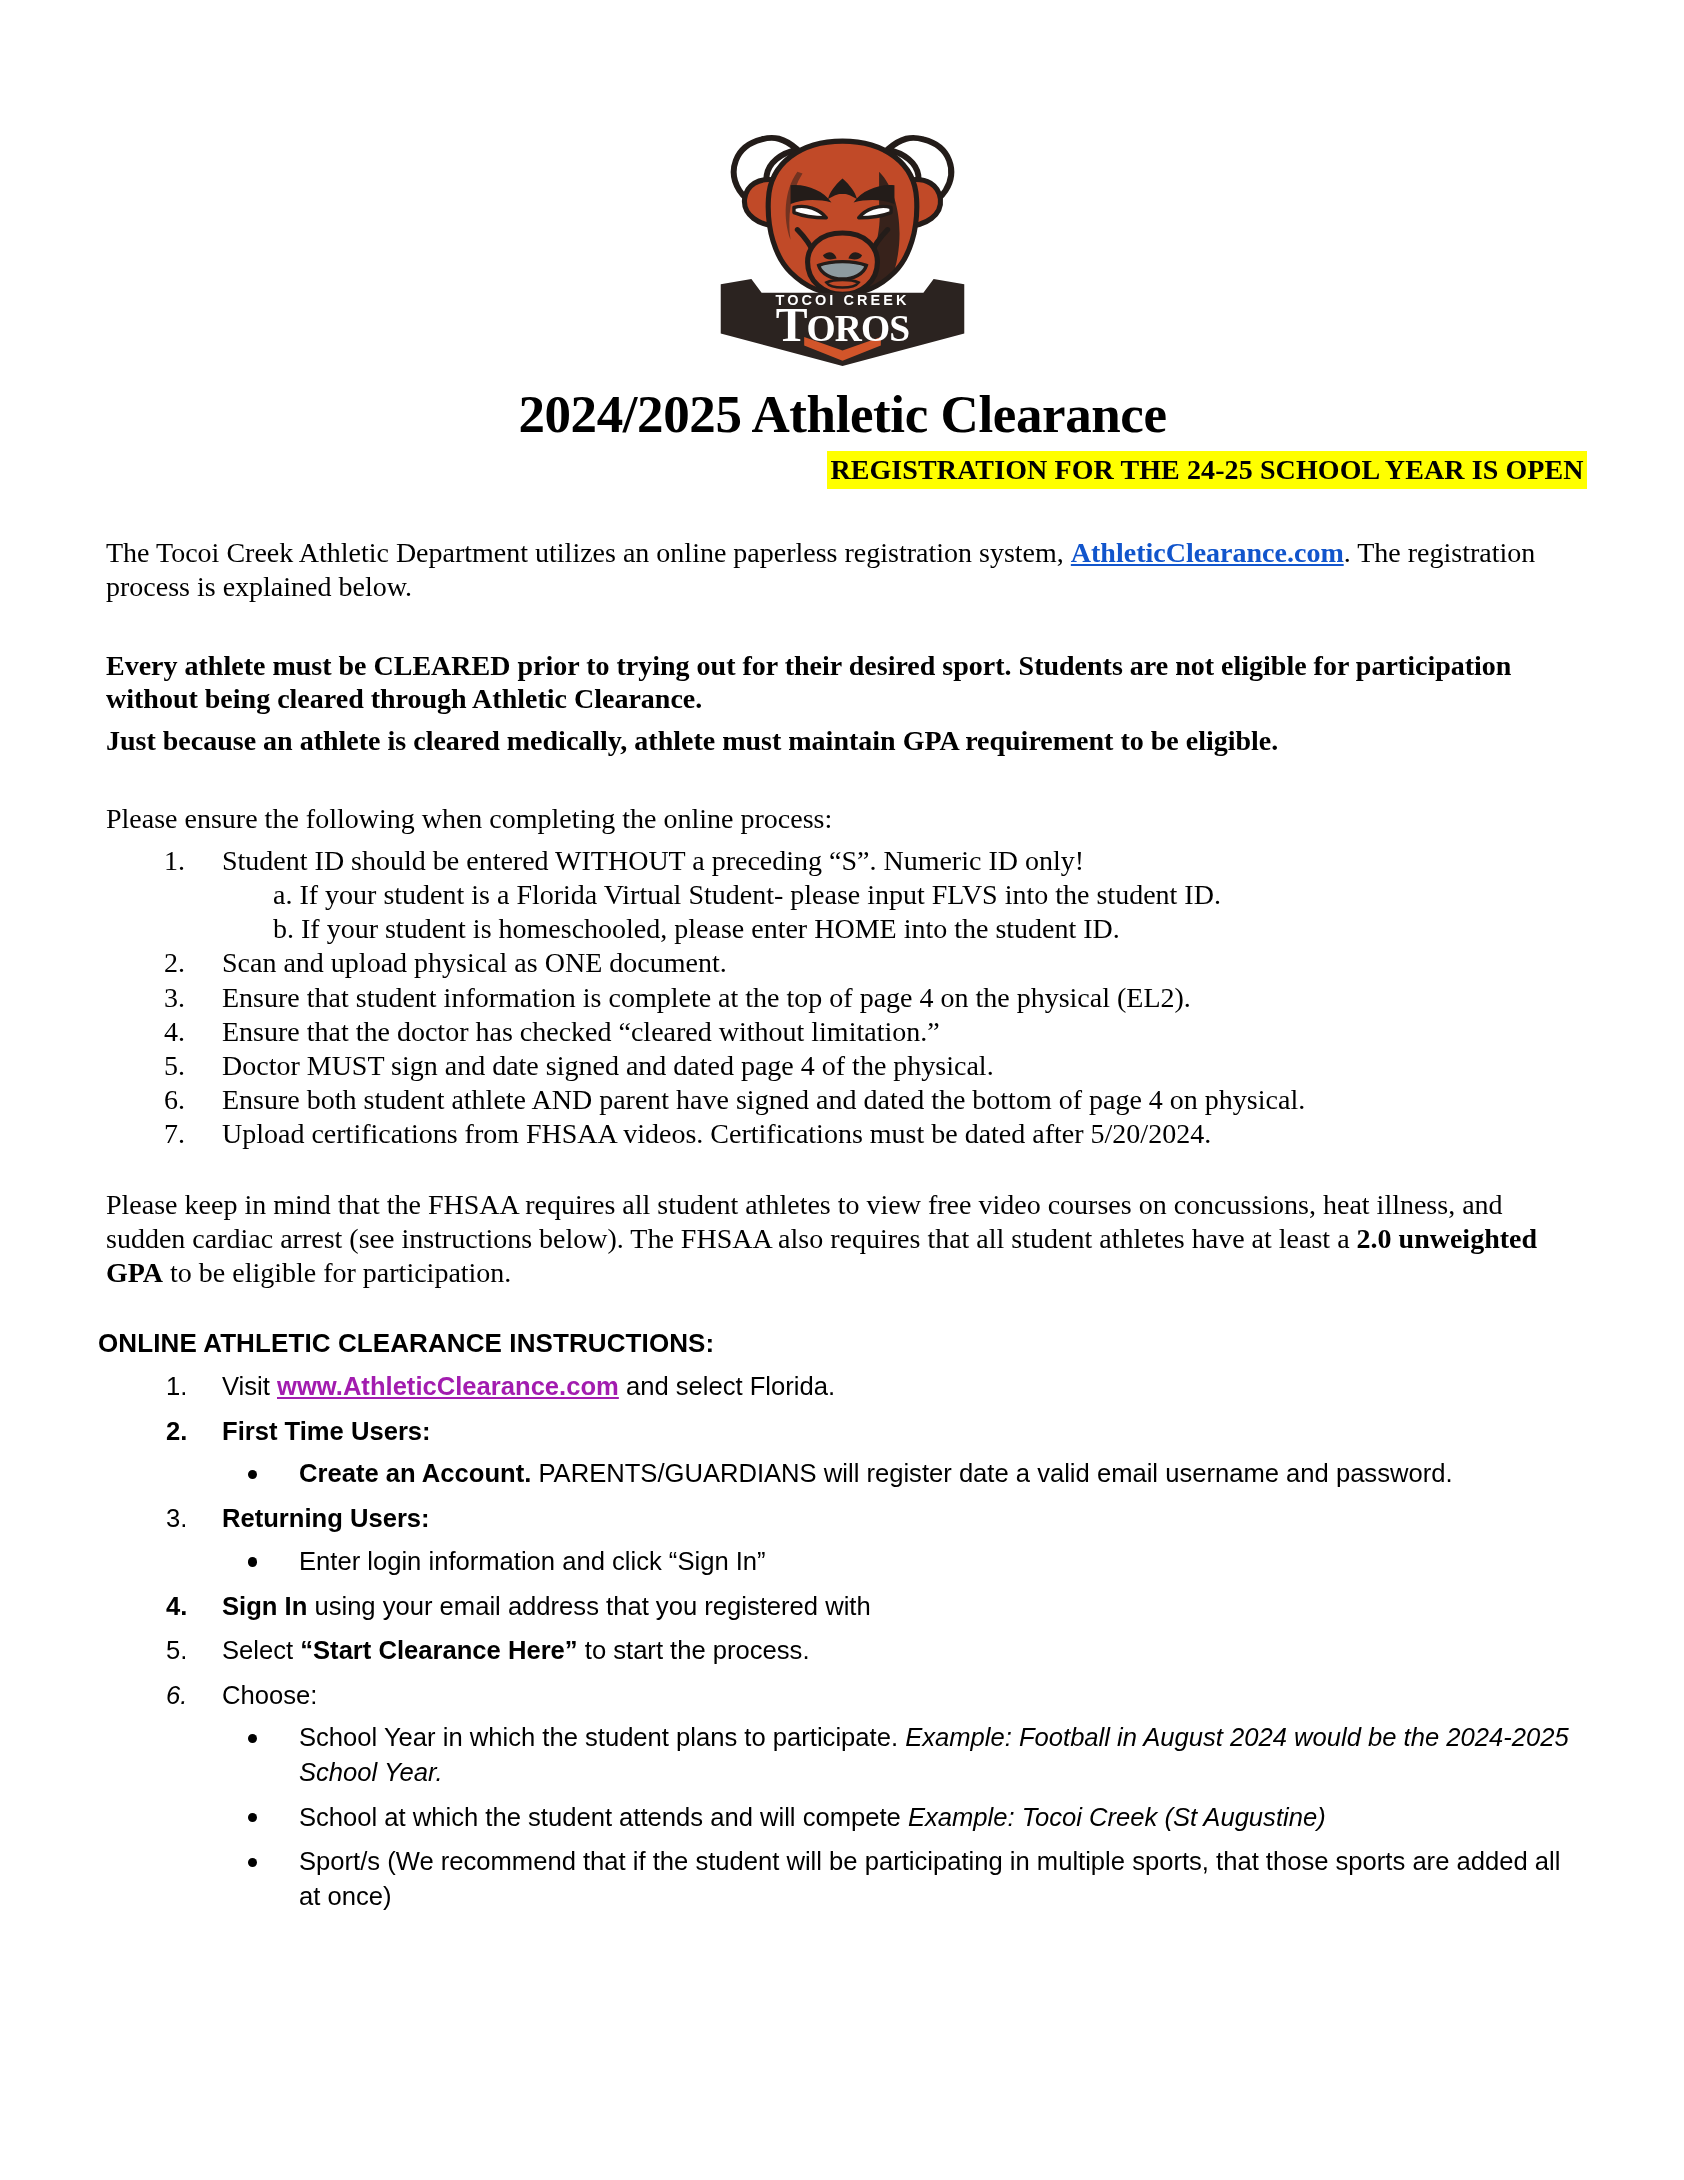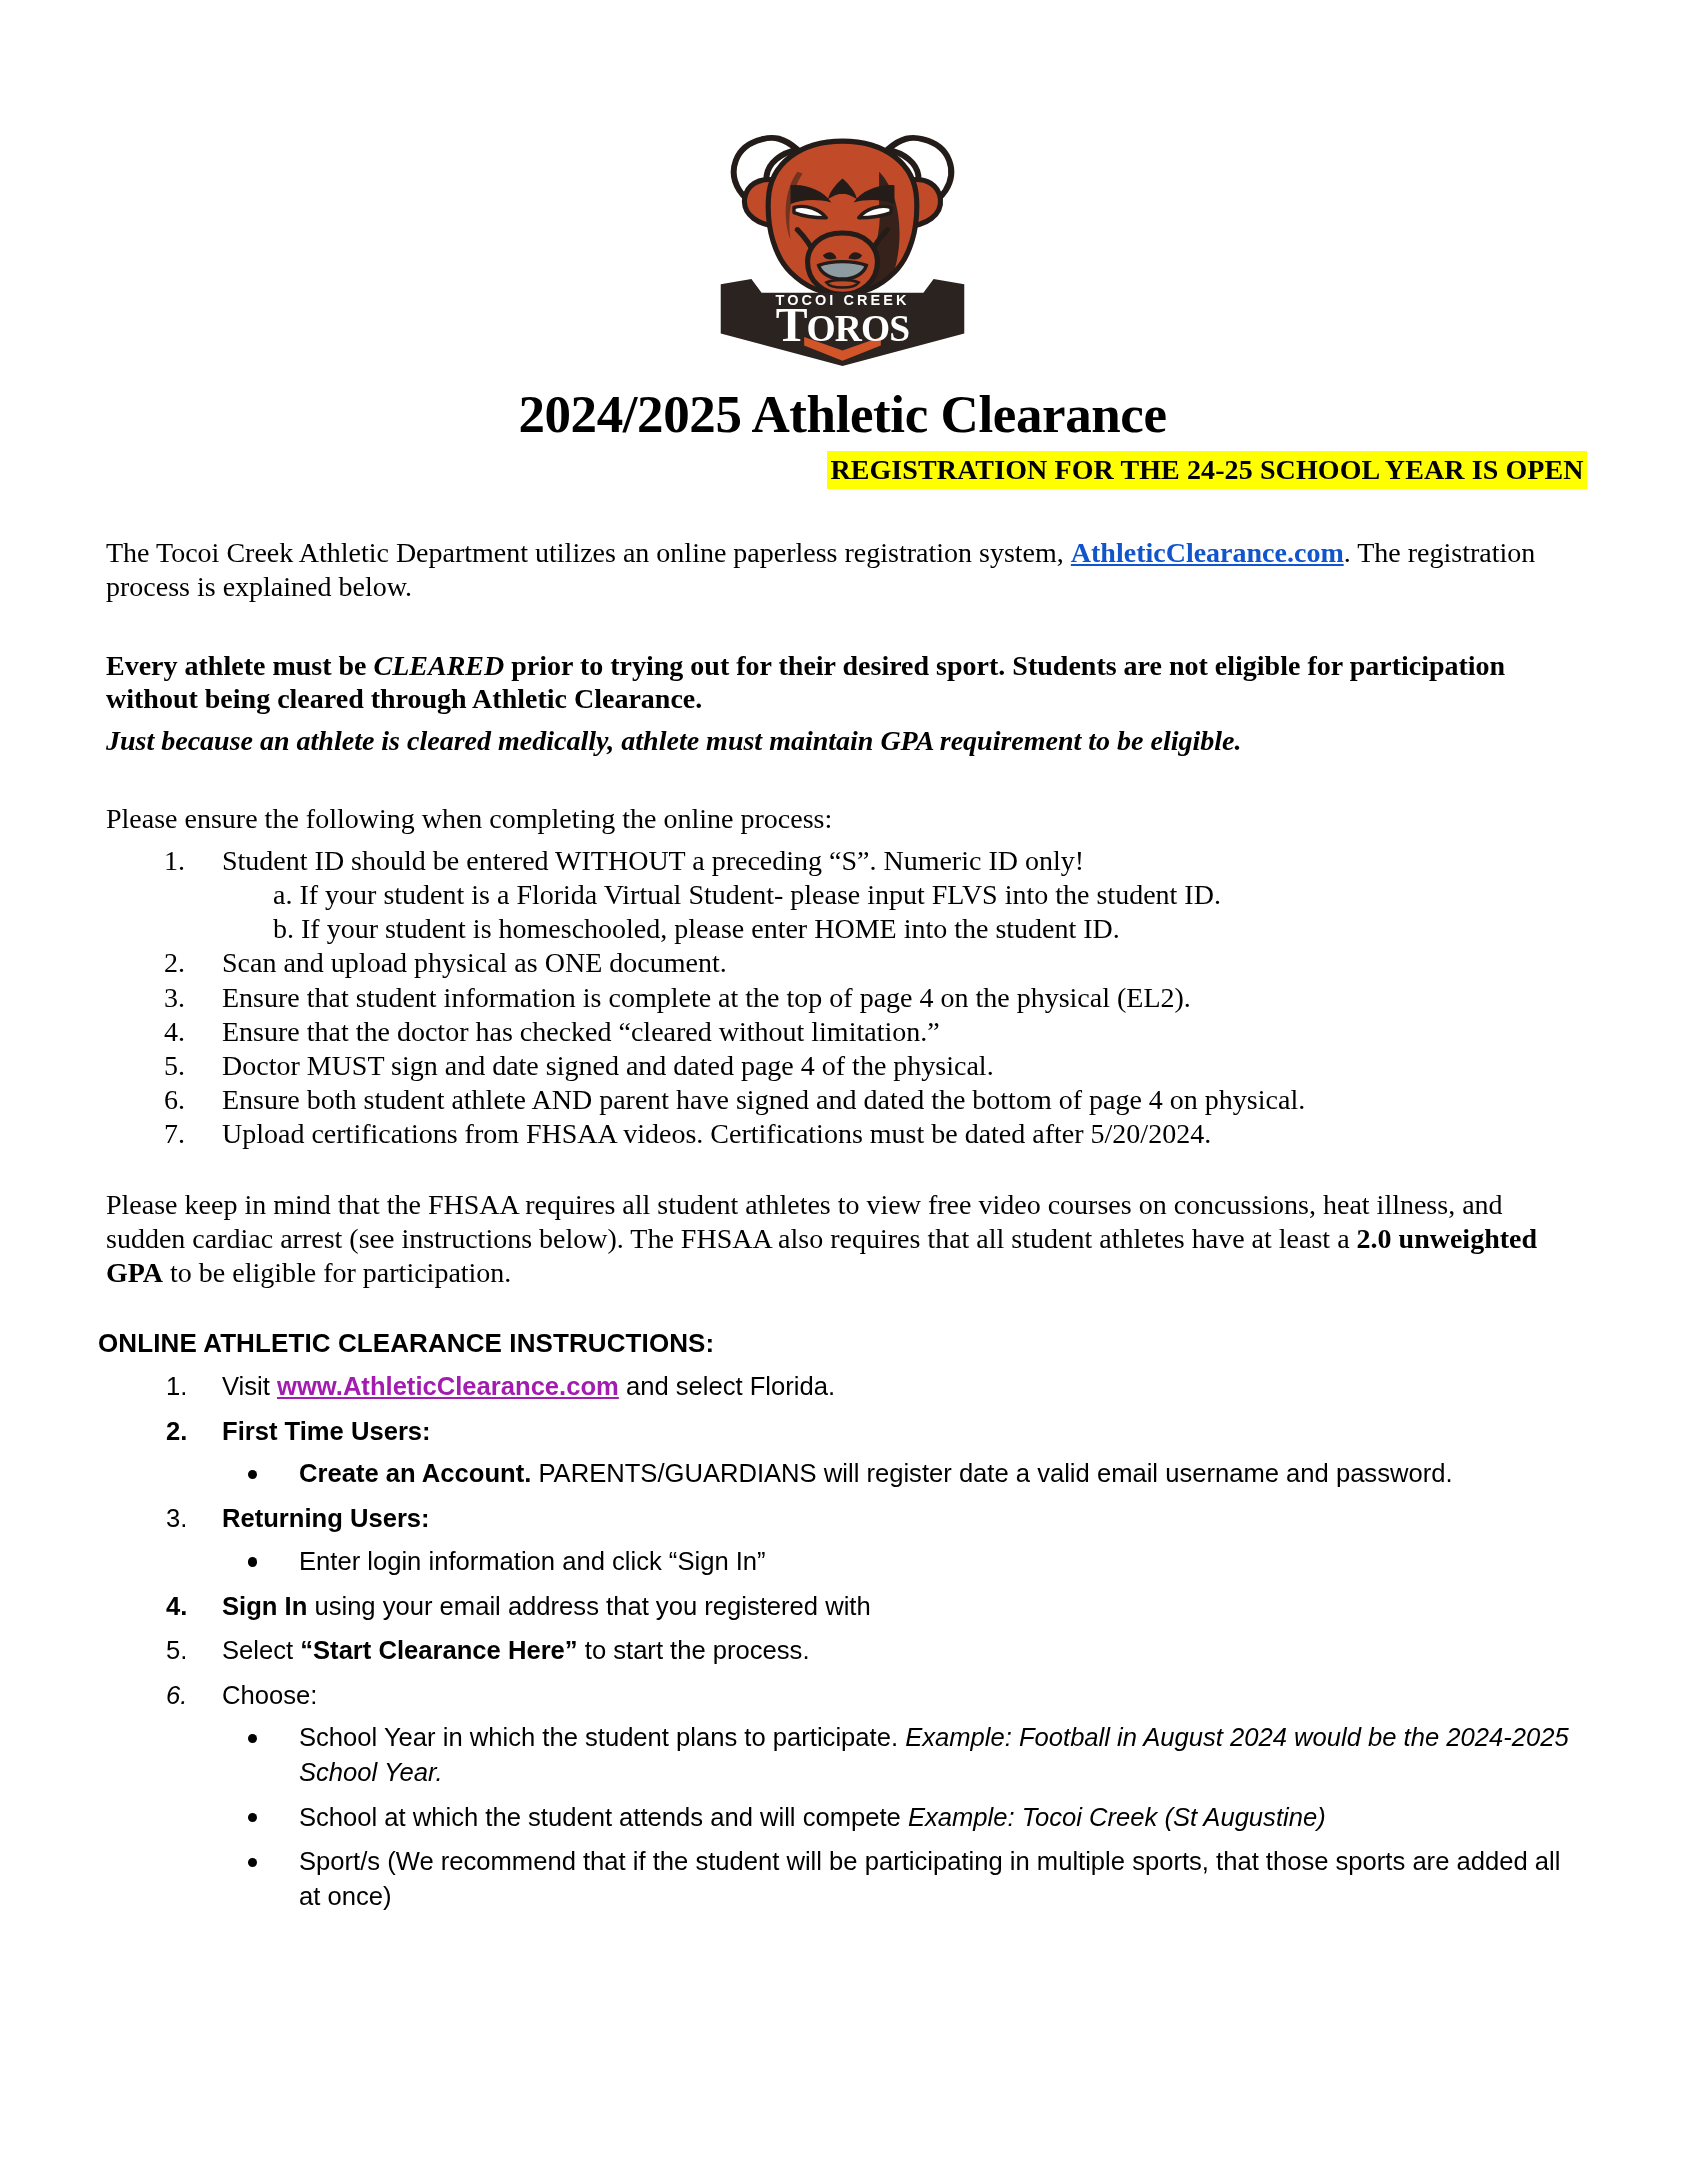--- a/index.html
+++ b/index.html
@@ -66,21 +66,21 @@
     font-family: "Liberation Serif", serif;
     font-size: 28px;
     line-height: 1.2;
   }
   .p { margin: 8px; }
   .gap-lg { height: 39px; }
   .gap-md { height: 29px; }
 
   b, .b { font-weight: bold; }
   i, .i { font-style: italic; }
-  .bi { font-weight: bold; font-style: italic; }
+  .bi { font-weight: bold; }
 
   a.link {
     color: #1155CC;
     font-weight: bold;
     text-decoration: underline;
     text-underline-offset: 1.7px;
   }
   a.link-sans {
     color: #a21caf;
     font-weight: bold;

